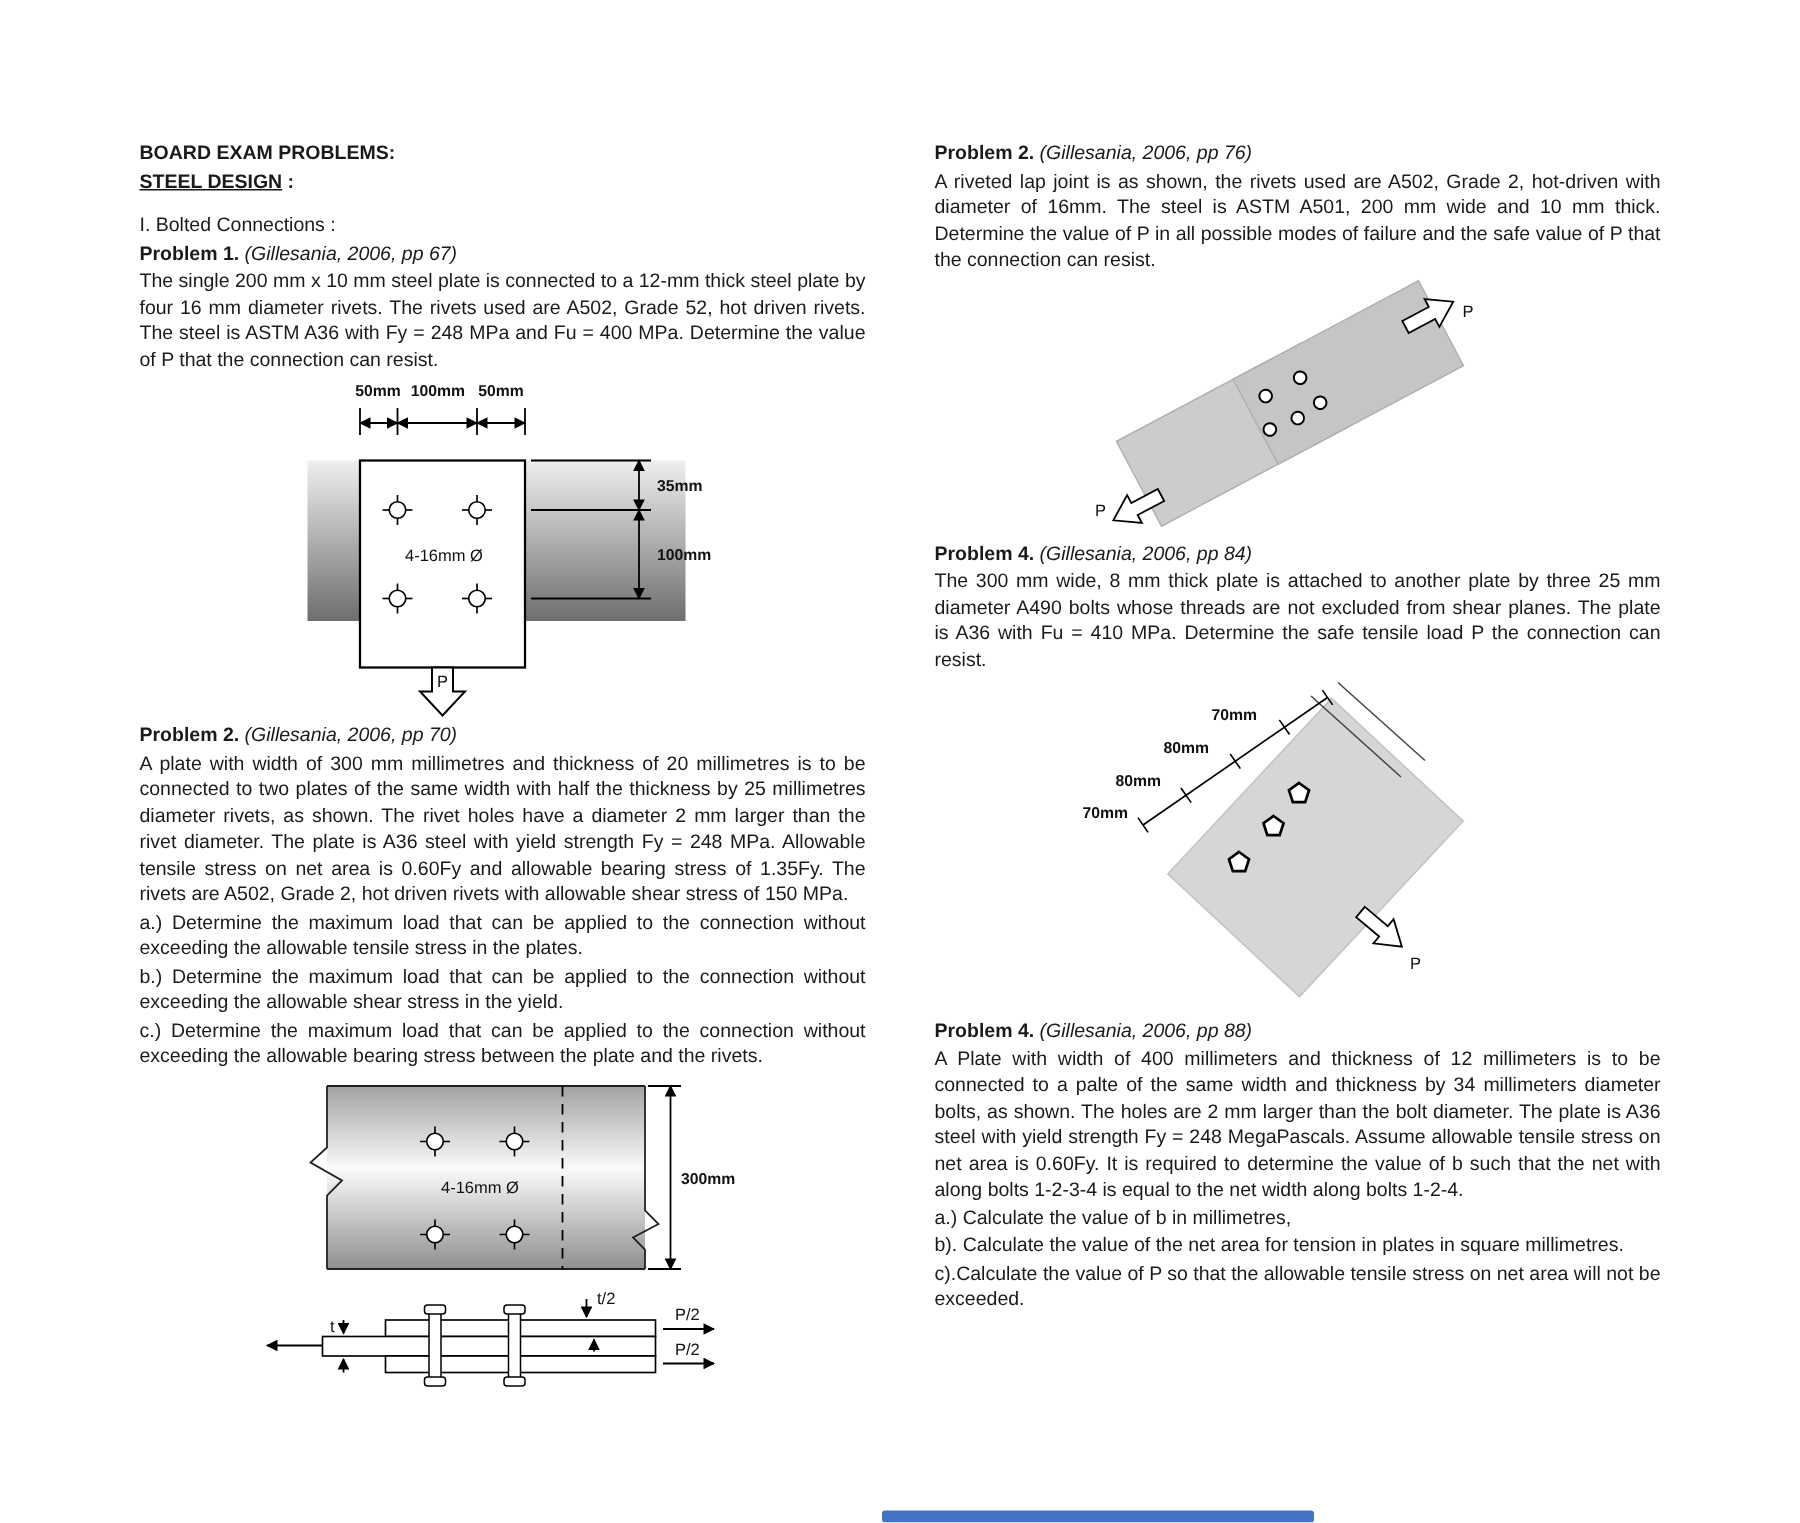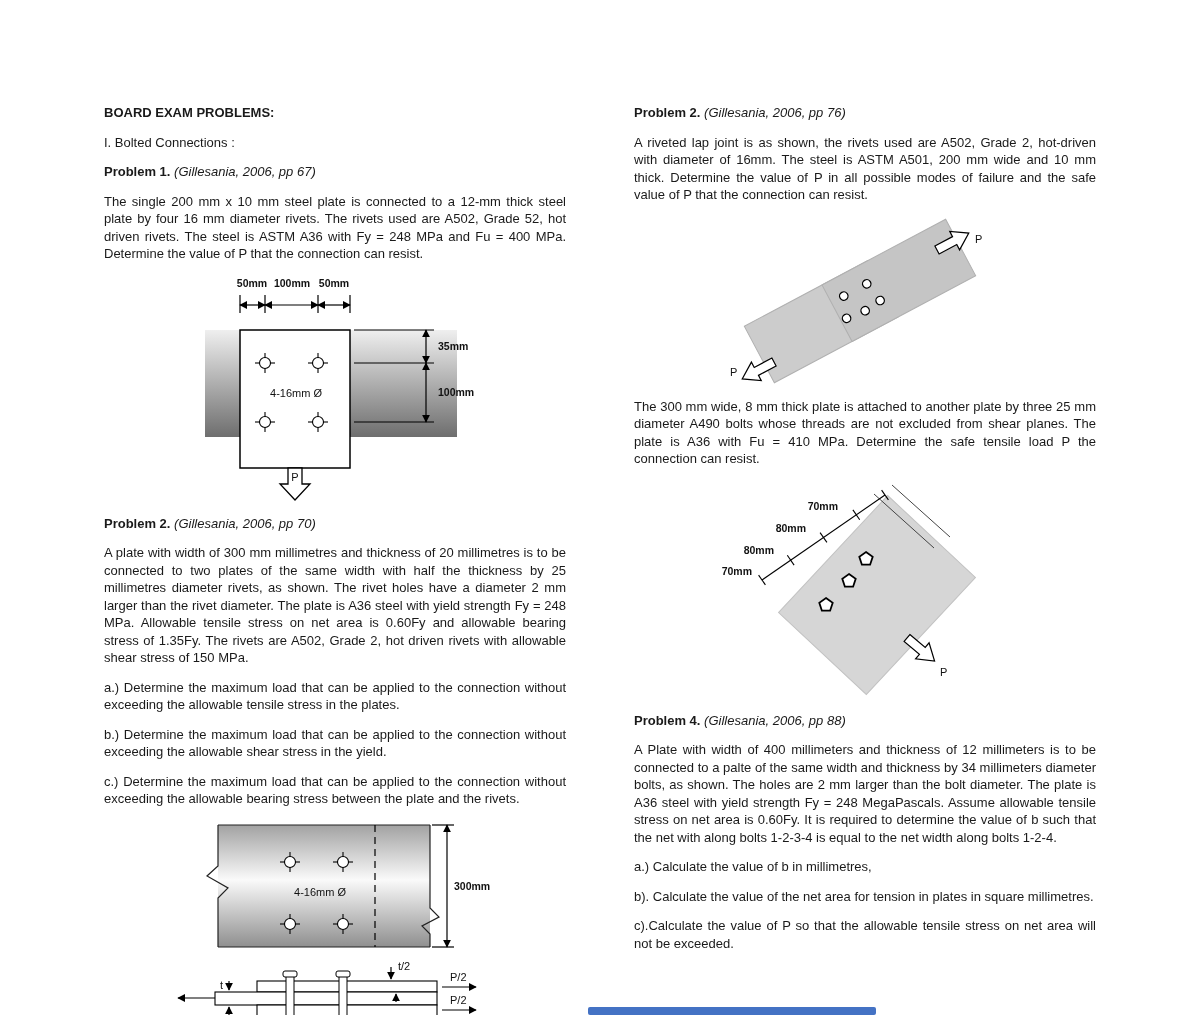--- a/index.html
+++ b/index.html
@@ -1,21 +1,21 @@
 <!DOCTYPE html>
 <html><head>
 <meta charset="utf-8">
 <style>
   *{margin:0;padding:0;box-sizing:border-box}
   html,body{background:#ffffff}
   body{width:1200px;height:1015px;position:relative;font-family:"Liberation Sans",sans-serif;color:#1a1a1a;overflow:hidden}
   .col{position:absolute;top:92px;width:486px;font-size:13px;line-height:17.5px}
   .col-left{left:92px}
   .col-right{left:622px}
-  p{margin:12px}
+  p{margin:1px}
   .b{font-weight:bold}
   .u{text-decoration:underline}
   .section{margin-top:12px}
   .phead .pl{font-weight:bold}
   .phead .pc{font-style:italic}
   .just{text-align:justify}
   .fig{display:block}
   .fig1{margin:4px 0 0 0}
   .fig2{margin:6px 0 0 0}
   .fig3{margin:2px 0 6px 0}
@@ -23,20 +23,21 @@
   svg text{font-family:"Liberation Sans",sans-serif;font-size:11px;fill:#111}
   svg text.dim{font-weight:bold;font-size:10.5px}
   .accent-bar{position:absolute;left:588px;top:1007px;width:288px;height:8px;background:#4472c4;border-radius:2px}
 </style>
 </head>
 <body>
 
 <div class="col col-left">
 
   <p class="b">BOARD EXAM PROBLEMS:</p>
+  <p class="b"><span class="u">STEEL DESIGN</span><span> :</span></p>
 
   <p class="section">I. Bolted Connections :</p>
 
   <p class="phead"><span class="pl">Problem 1.</span><span class="pc"> (Gillesania, 2006, pp 67)</span></p>
   <p class="just">The single 200 mm x 10 mm steel plate is connected to a 12-mm thick steel plate by four 16 mm diameter rivets. The rivets used are A502, Grade 52, hot driven rivets. The steel is ASTM A36 with Fy = 248 MPa and Fu = 400 MPa.  Determine the value of P that the connection can resist.</p>
 
   <svg class="fig fig1" width="486" height="228" viewBox="0 0 486 228">
     <defs>
       <linearGradient id="g1" x1="0" y1="0" x2="0" y2="1">
         <stop offset="0" stop-color="#efefef"></stop>
@@ -210,20 +211,21 @@
     <g transform="translate(315,34) rotate(-28)">
       <path d="M0,-4.5 L20,-4.5 L20,-10.5 L36,0 L20,10.5 L20,4.5 L0,4.5 Z" fill="#ffffff" stroke="#000" stroke-width="1.2"></path>
     </g>
     <text x="353" y="27">P</text>
     <g transform="translate(152,146) rotate(152)">
       <path d="M0,-4.5 L20,-4.5 L20,-10.5 L36,0 L20,10.5 L20,4.5 L0,4.5 Z" fill="#ffffff" stroke="#000" stroke-width="1.2"></path>
     </g>
     <text x="108" y="160">P</text>
   </svg>
 
+  <p class="phead"><span class="pl">Problem 4.</span><span class="pc"> (Gillesania, 2006, pp 84)</span></p>
   <p class="just">The 300 mm wide, 8 mm thick plate is attached to another plate by three 25 mm diameter A490 bolts whose threads are not excluded from shear planes. The plate is A36 with Fu = 410 MPa. Determine the safe tensile load P the connection can resist.</p>
 
   <svg class="fig fig4" width="486" height="220" viewBox="0 0 486 220">
     <g transform="translate(255,115) rotate(43)">
       <rect x="-60" y="-80" width="120" height="160" fill="#d6d6d6" stroke="#c2c2c2"></rect>
     </g>
     <g stroke="#444" stroke-width="1">
       <line x1="252" y1="14" x2="312" y2="68"></line>
       <line x1="270" y1="5" x2="328" y2="57"></line>
     </g>

